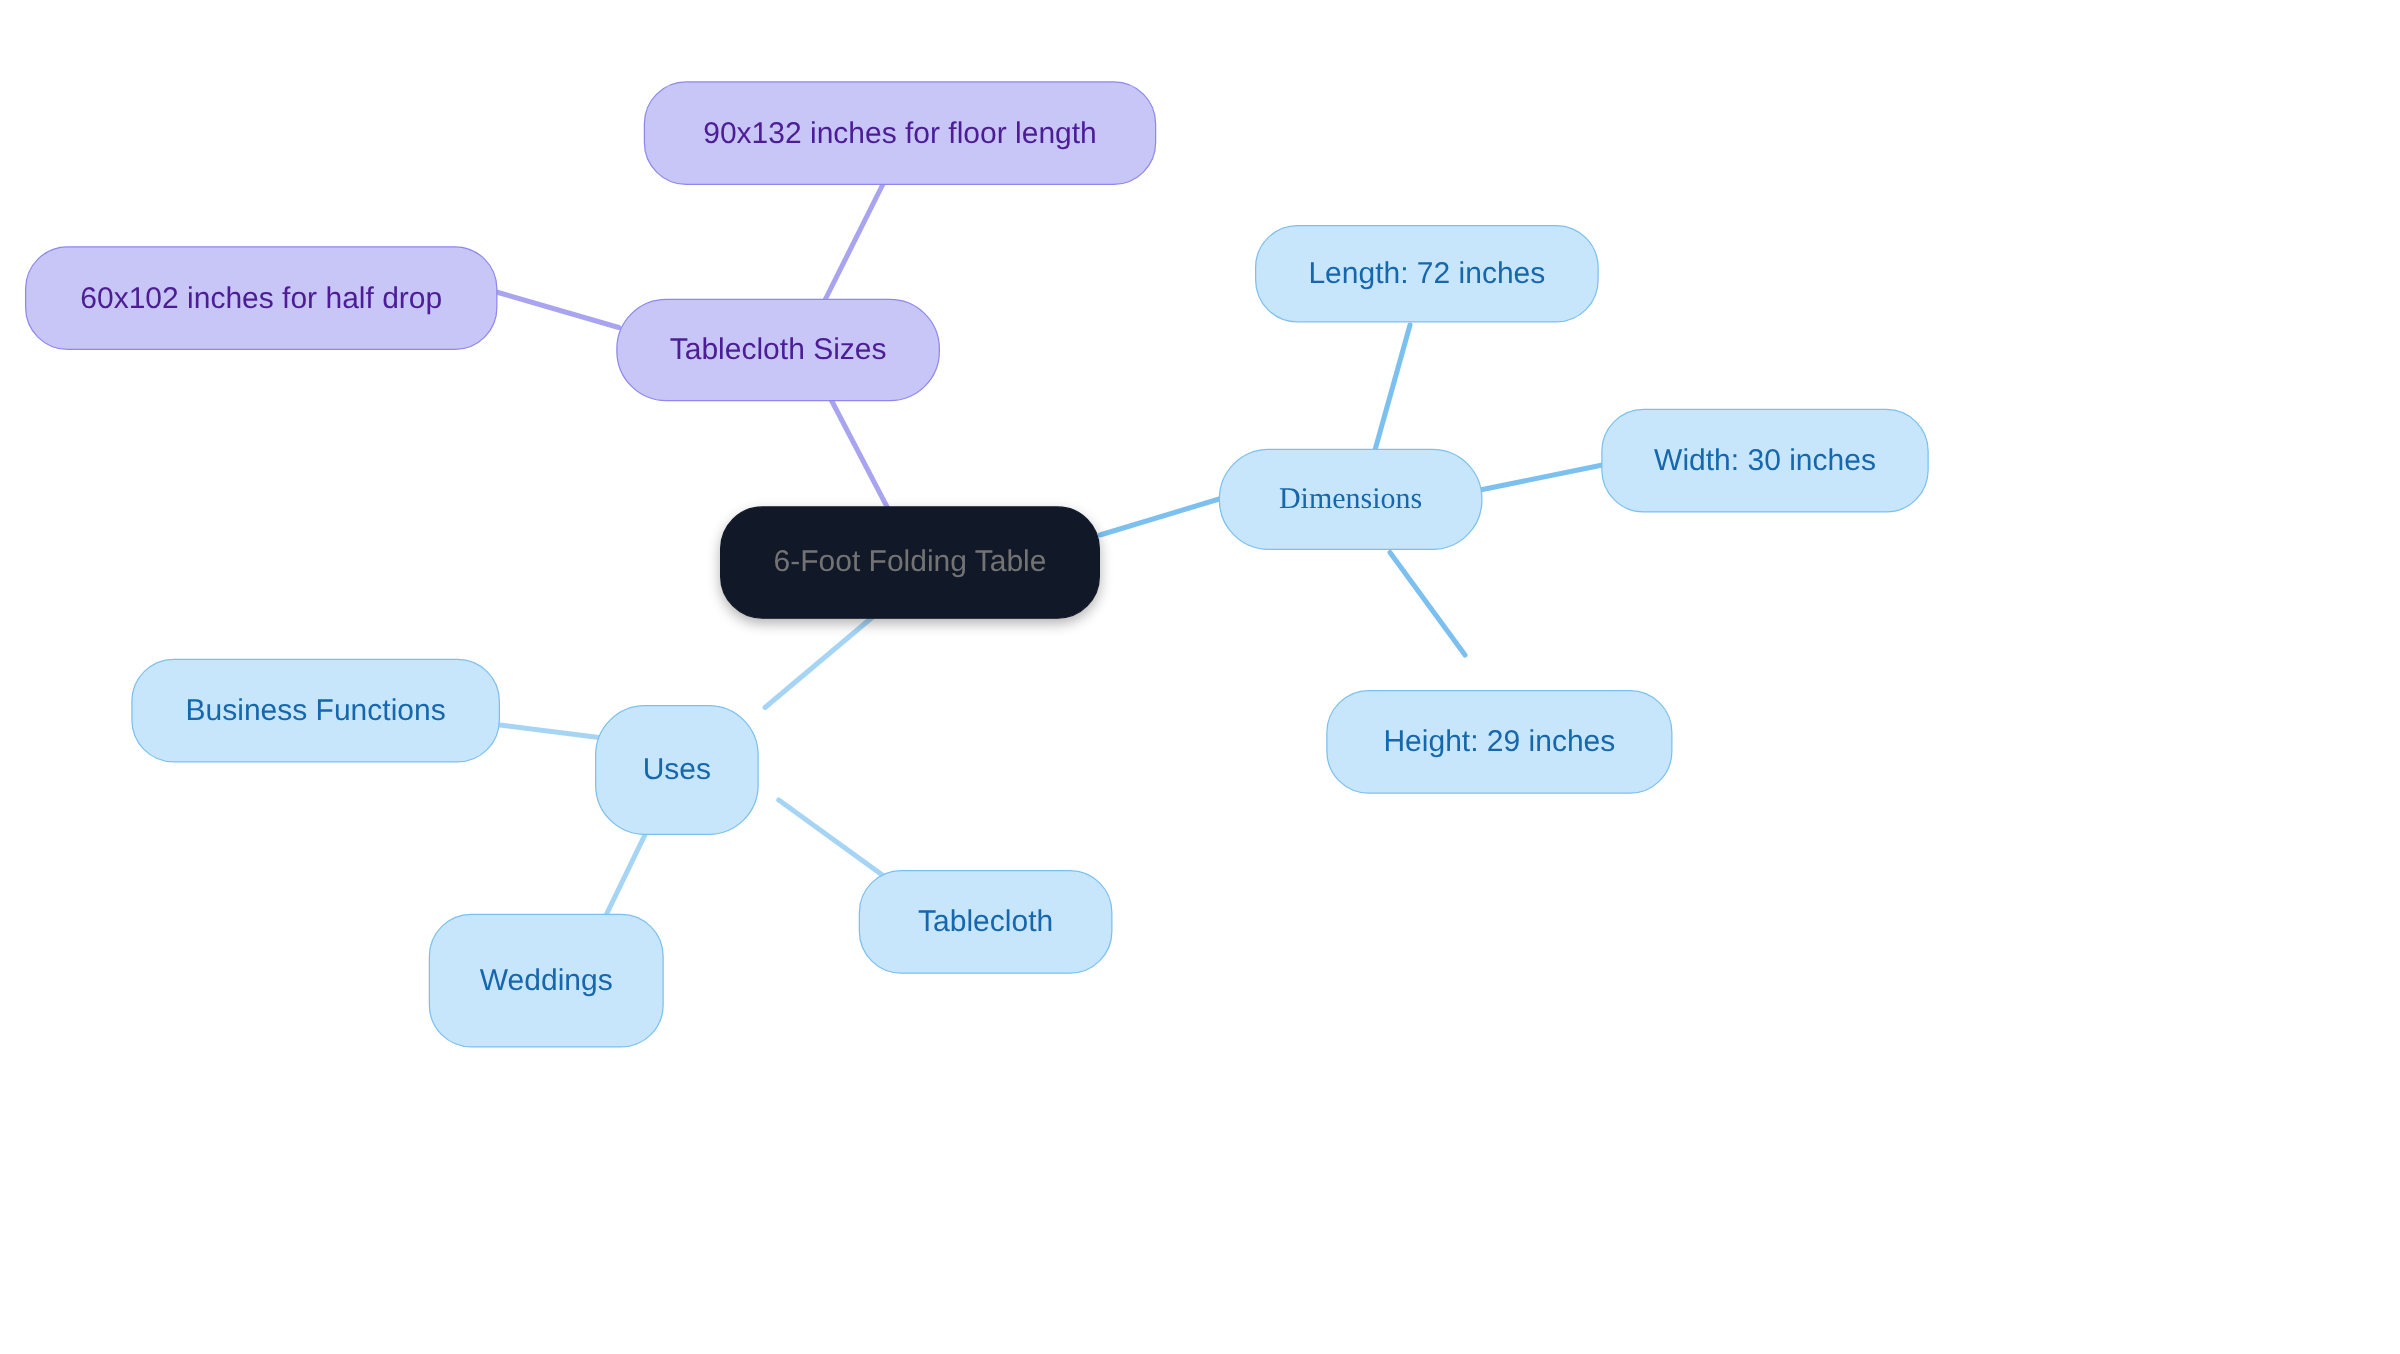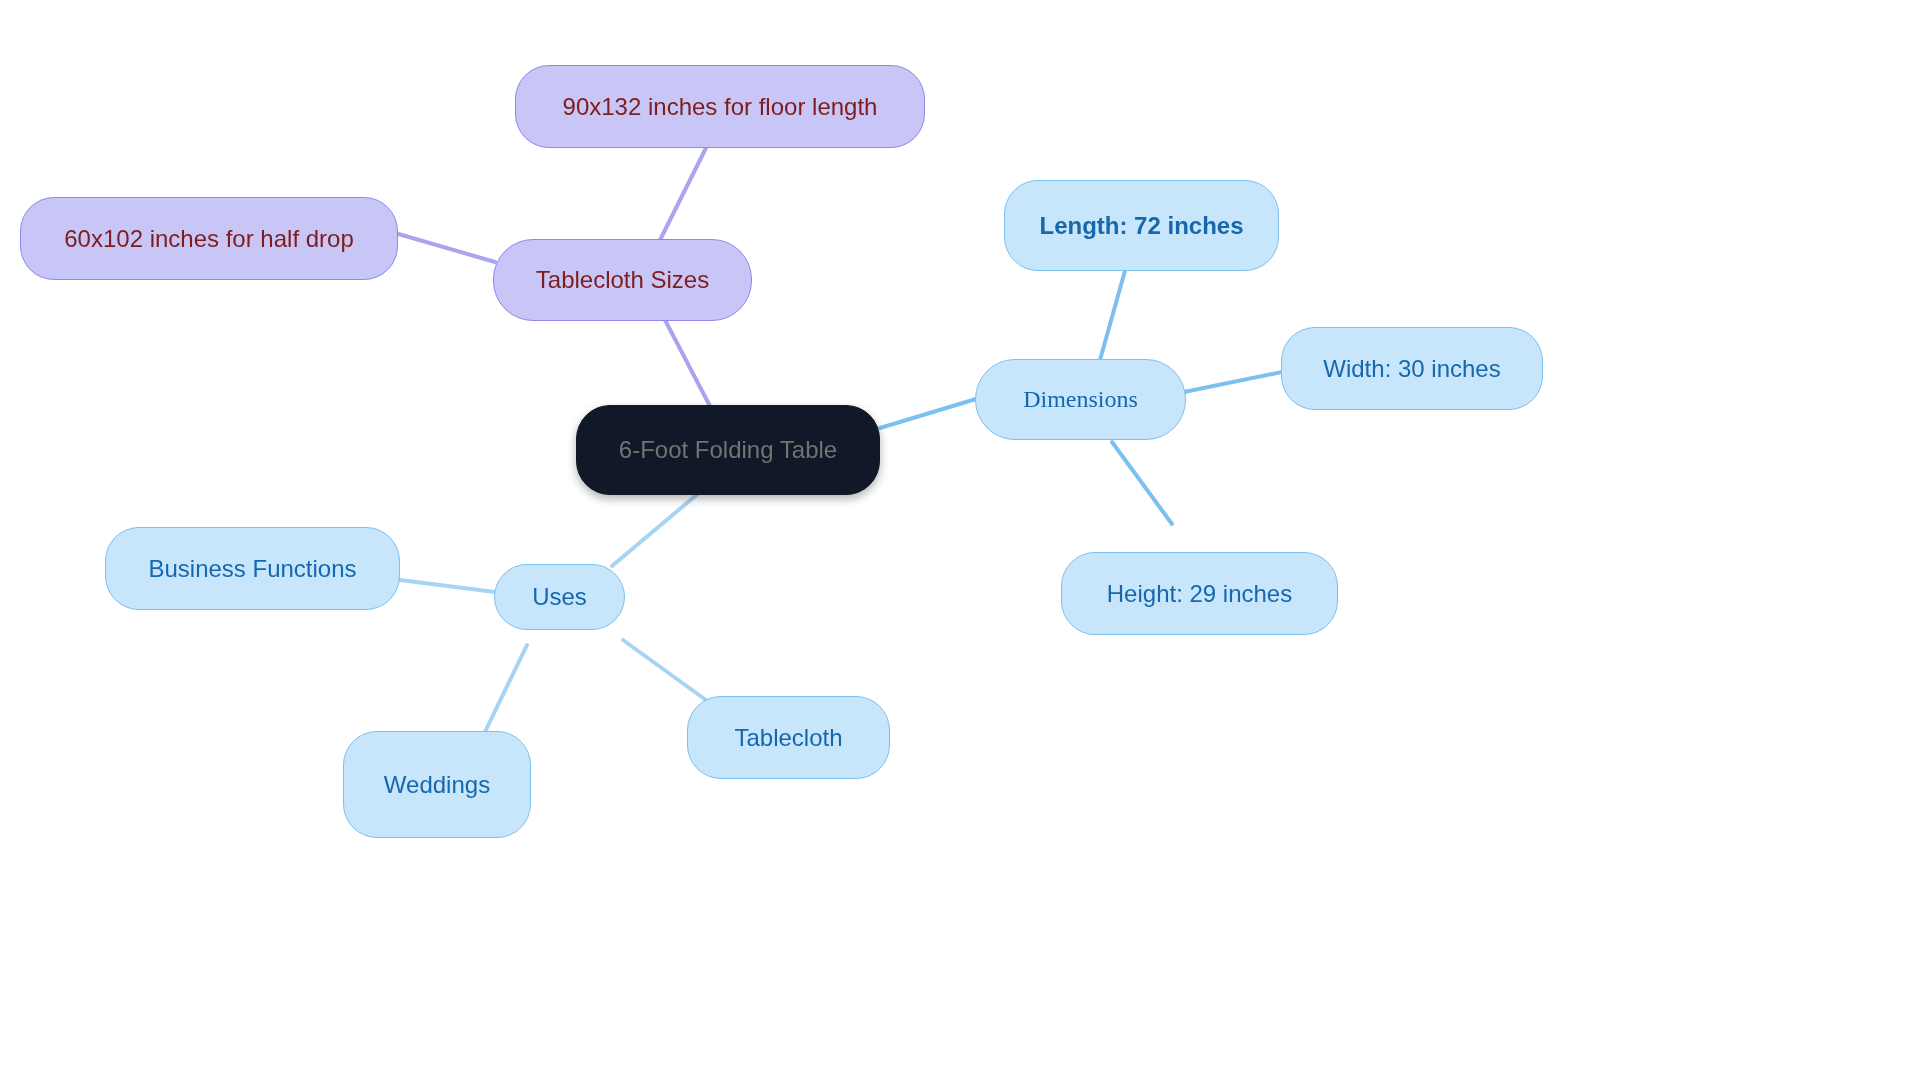--- a/index.html
+++ b/index.html
@@ -42,21 +42,21 @@
     background: #111827;
     border-color: #111827;
     color: #737373;
     border-radius: 34px;
     font-size: 24px;
     box-shadow: 0 4px 10px rgba(0,0,0,0.30);
   }
   .node-purple {
     background: #c8c5f7;
     border-color: #8f88ec;
-    color: #7f1d1d;
+    color: #4c1d95;
     border-radius: 34px;
     font-size: 24px;
   }
   .node-blue {
     background: #c7e6fc;
     border-color: #7cc0ef;
     color: #1767ad;
     border-radius: 34px;
     font-size: 24px;
   }
@@ -97,27 +97,27 @@
   <div class="node node-root" style="left:576px; top:405px; width:304px; height:90px;">6-Foot Folding Table</div>
 
   <div class="node node-purple node-branch" style="left:493px; top:239px; width:259px; height:82px;">Tablecloth Sizes</div>
 
   <div class="node node-purple" style="left:515px; top:65px; width:410px; height:83px;">90x132 inches for floor length</div>
 
   <div class="node node-purple" style="left:20px; top:153px; width:378px; height:83px;margin-top:44px;">60x102 inches for half drop</div>
 
   <div class="node node-blue node-branch" style="left:975px; top:359px; width:211px; height:81px;font-family:Liberation Serif, serif;">Dimensions</div>
 
-  <div class="node node-blue" style="left:1004px; top:180px; width:275px; height:91px;font-weight:bold;">Length: 72 inches</div>
+  <div class="node node-blue" style="left:1004px; top:180px; width:275px; height:78px;">Length: 72 inches</div>
 
   <div class="node node-blue" style="left:1281px; top:327px; width:262px; height:83px;">Width: 30 inches</div>
 
   <div class="node node-blue" style="left:1061px; top:552px; width:277px; height:83px;">Height: 29 inches</div>
 
-  <div class="node node-blue node-branch" style="left:494px; top:564px; width:131px; height:66px;">Uses</div>
+  <div class="node node-blue node-branch" style="left:476px; top:564px; width:131px; height:104px;">Uses</div>
 
   <div class="node node-blue" style="left:105px; top:527px; width:295px; height:83px;">Business Functions</div>
 
   <div class="node node-blue" style="left:343px; top:731px; width:188px; height:107px;">Weddings</div>
 
   <div class="node node-blue" style="left:687px; top:696px; width:203px; height:83px;">Tablecloth</div>
 
 </div>
 
 </body></html>

